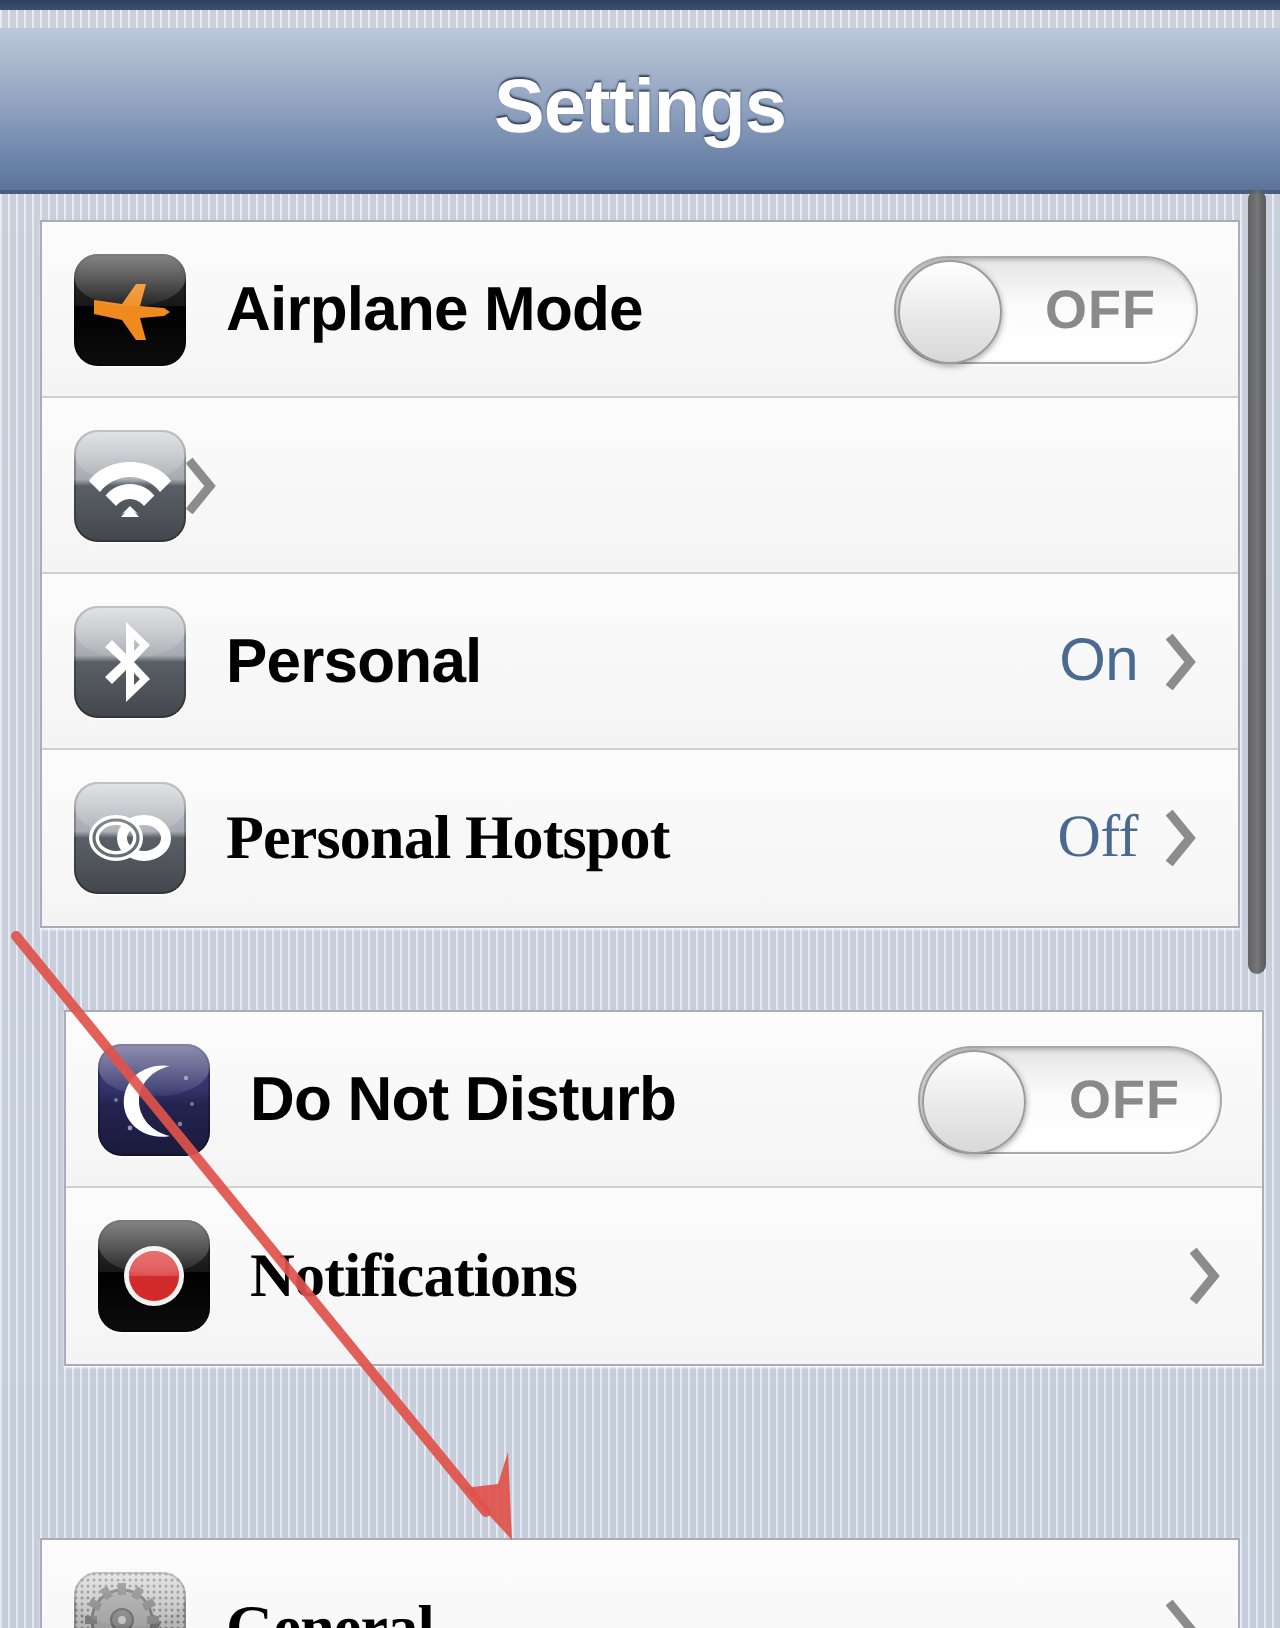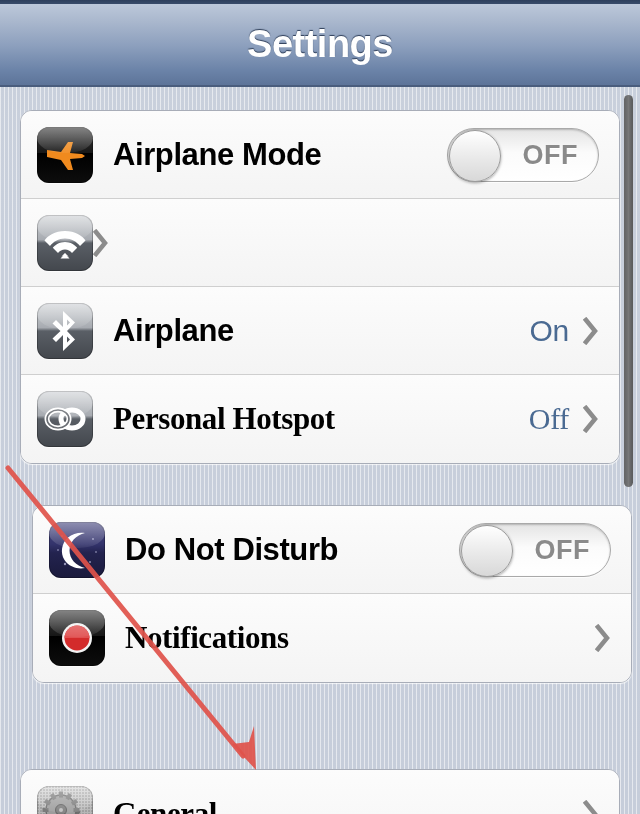--- a/index.html
+++ b/index.html
@@ -23,21 +23,21 @@
   }
 
   
   .top-strip {
     position:absolute; top:0; left:0; width:640px; height:5px;
     background:linear-gradient(to bottom,#2d3f5c,#3b4f6e);
   }
 
   
   .navbar {
-    position:absolute; top:4px; left:0; width:640px; height:83px;
+    position:absolute; top:14px; left:0; width:640px; height:83px;
     background:linear-gradient(to bottom,
       #bcc8da 0%, #a9b7cd 22%, #8c9fbd 52%, #6b83a8 82%, #5d7499 100%);
     border-bottom:2px solid #4a5d7d;
     display:flex; align-items:center; justify-content:center;
   }
   .navbar-title {
     font-size:38px; font-weight:bold; color:#ffffff;
     letter-spacing:-0.5px;
     text-shadow:0 -1px 1px rgba(40,56,82,0.95);
   }
@@ -45,21 +45,21 @@
   
   .content {
     position:absolute; top:90px; left:0; width:640px; height:724px;
   }
 
   
   .group {
     position:absolute; left:20px; width:600px;
     background:#f7f7f7;
     border:1px solid #a8adb8;
-    border-radius:12px;
+    border-radius:0;
     box-shadow:0 1px 1px rgba(255,255,255,0.75);
     overflow:hidden;
   }
   .group-1 { top:20px; }
   .group-2 { top:415px;margin-left:12px; }
   .group-3 { top:679px; }
 
   
   .row {
     position:relative;
@@ -193,21 +193,21 @@
         </svg>
       </div>
 
       <div class="row">
         <div class="row-icon" style="background:linear-gradient(to bottom,#cfd2d6 0%,#a7abb1 44%,#5a5f66 50%,#43474d 100%);">
           <svg viewBox="0 0 56 56" width="56" height="56">
             <path d="M26 8 L38 19.5 L30 28 L38 36.5 L26 48 L26 32 L19 39 L15.5 35.5 L23.5 28 L15.5 20.5 L19 17 L26 24 Z M30 16.5 L30 22.5 L33 19.5 Z M30 33.5 L30 39.5 L33 36.5 Z" fill="#ffffff"></path>
           </svg>
           <div class="gloss"></div>
         </div>
-        <div class="row-label">Airplane</div>
+        <div class="row-label">Personal</div>
         <div class="row-value">On</div>
         <svg class="chevron" viewBox="0 0 16 28">
           <path d="M3 3 L12 14 L3 25" fill="none" stroke="#8c8c8c" stroke-width="4.5" stroke-linecap="square"></path>
         </svg>
       </div>
 
       <div class="row">
         <div class="row-icon" style="background:linear-gradient(to bottom,#cfd2d6 0%,#a7abb1 44%,#5a5f66 50%,#43474d 100%);">
           <svg viewBox="0 0 56 56" width="56" height="56">
             <ellipse cx="21" cy="28" rx="11" ry="9" fill="none" stroke="#ffffff" stroke-width="5"></ellipse>

